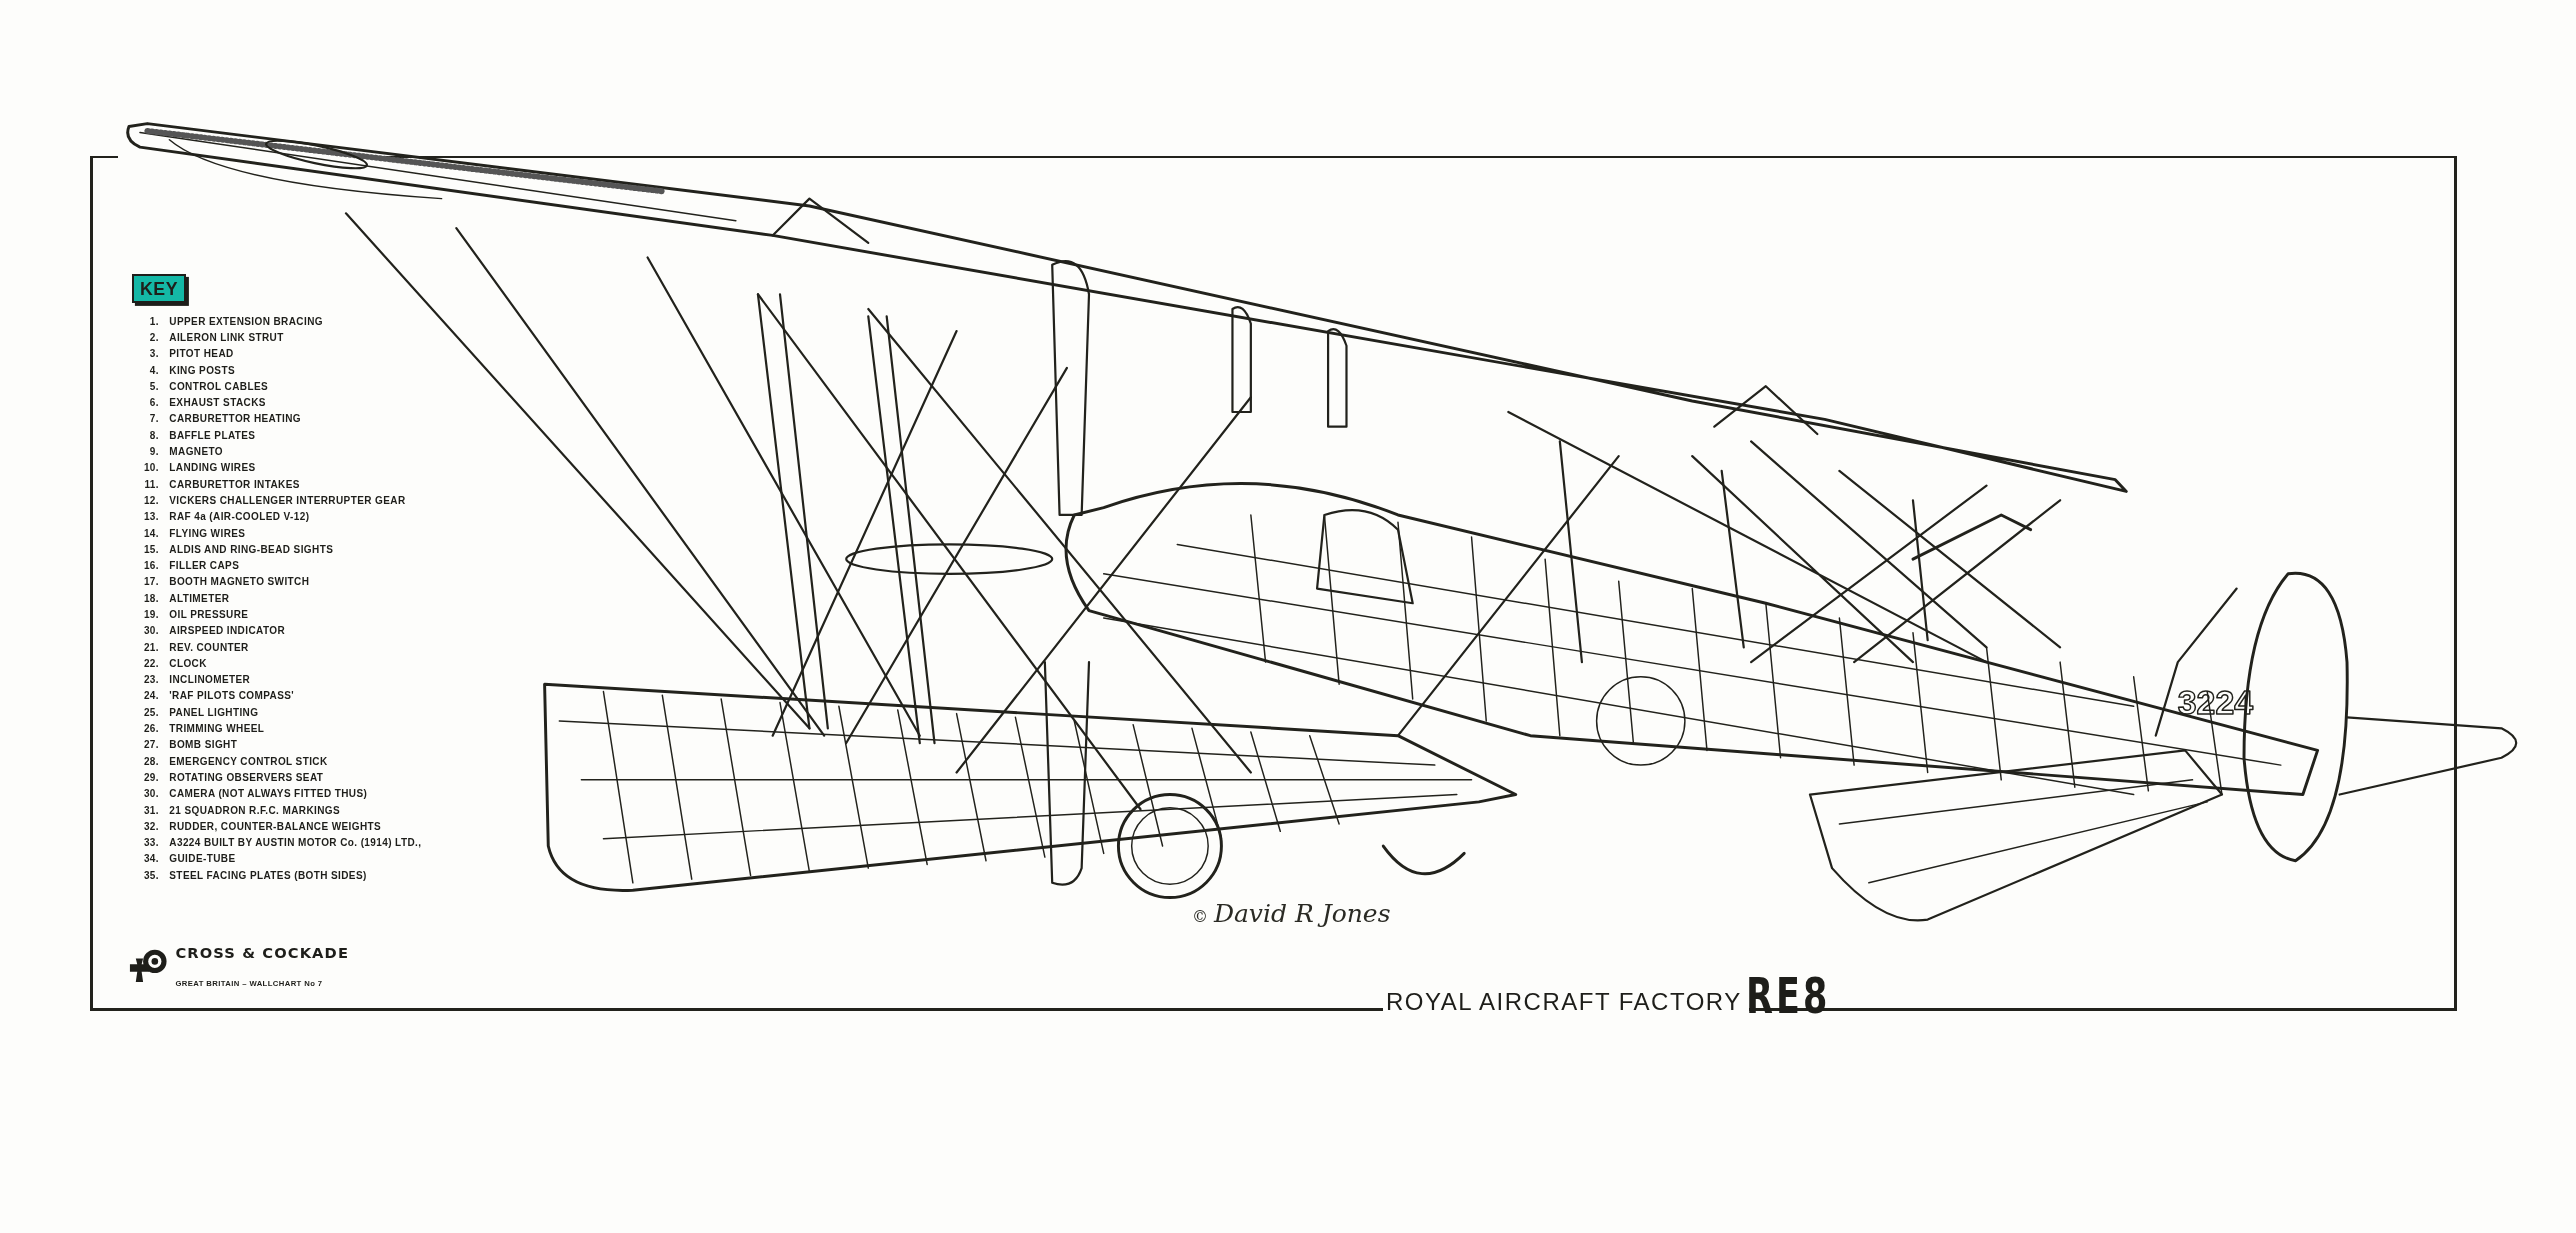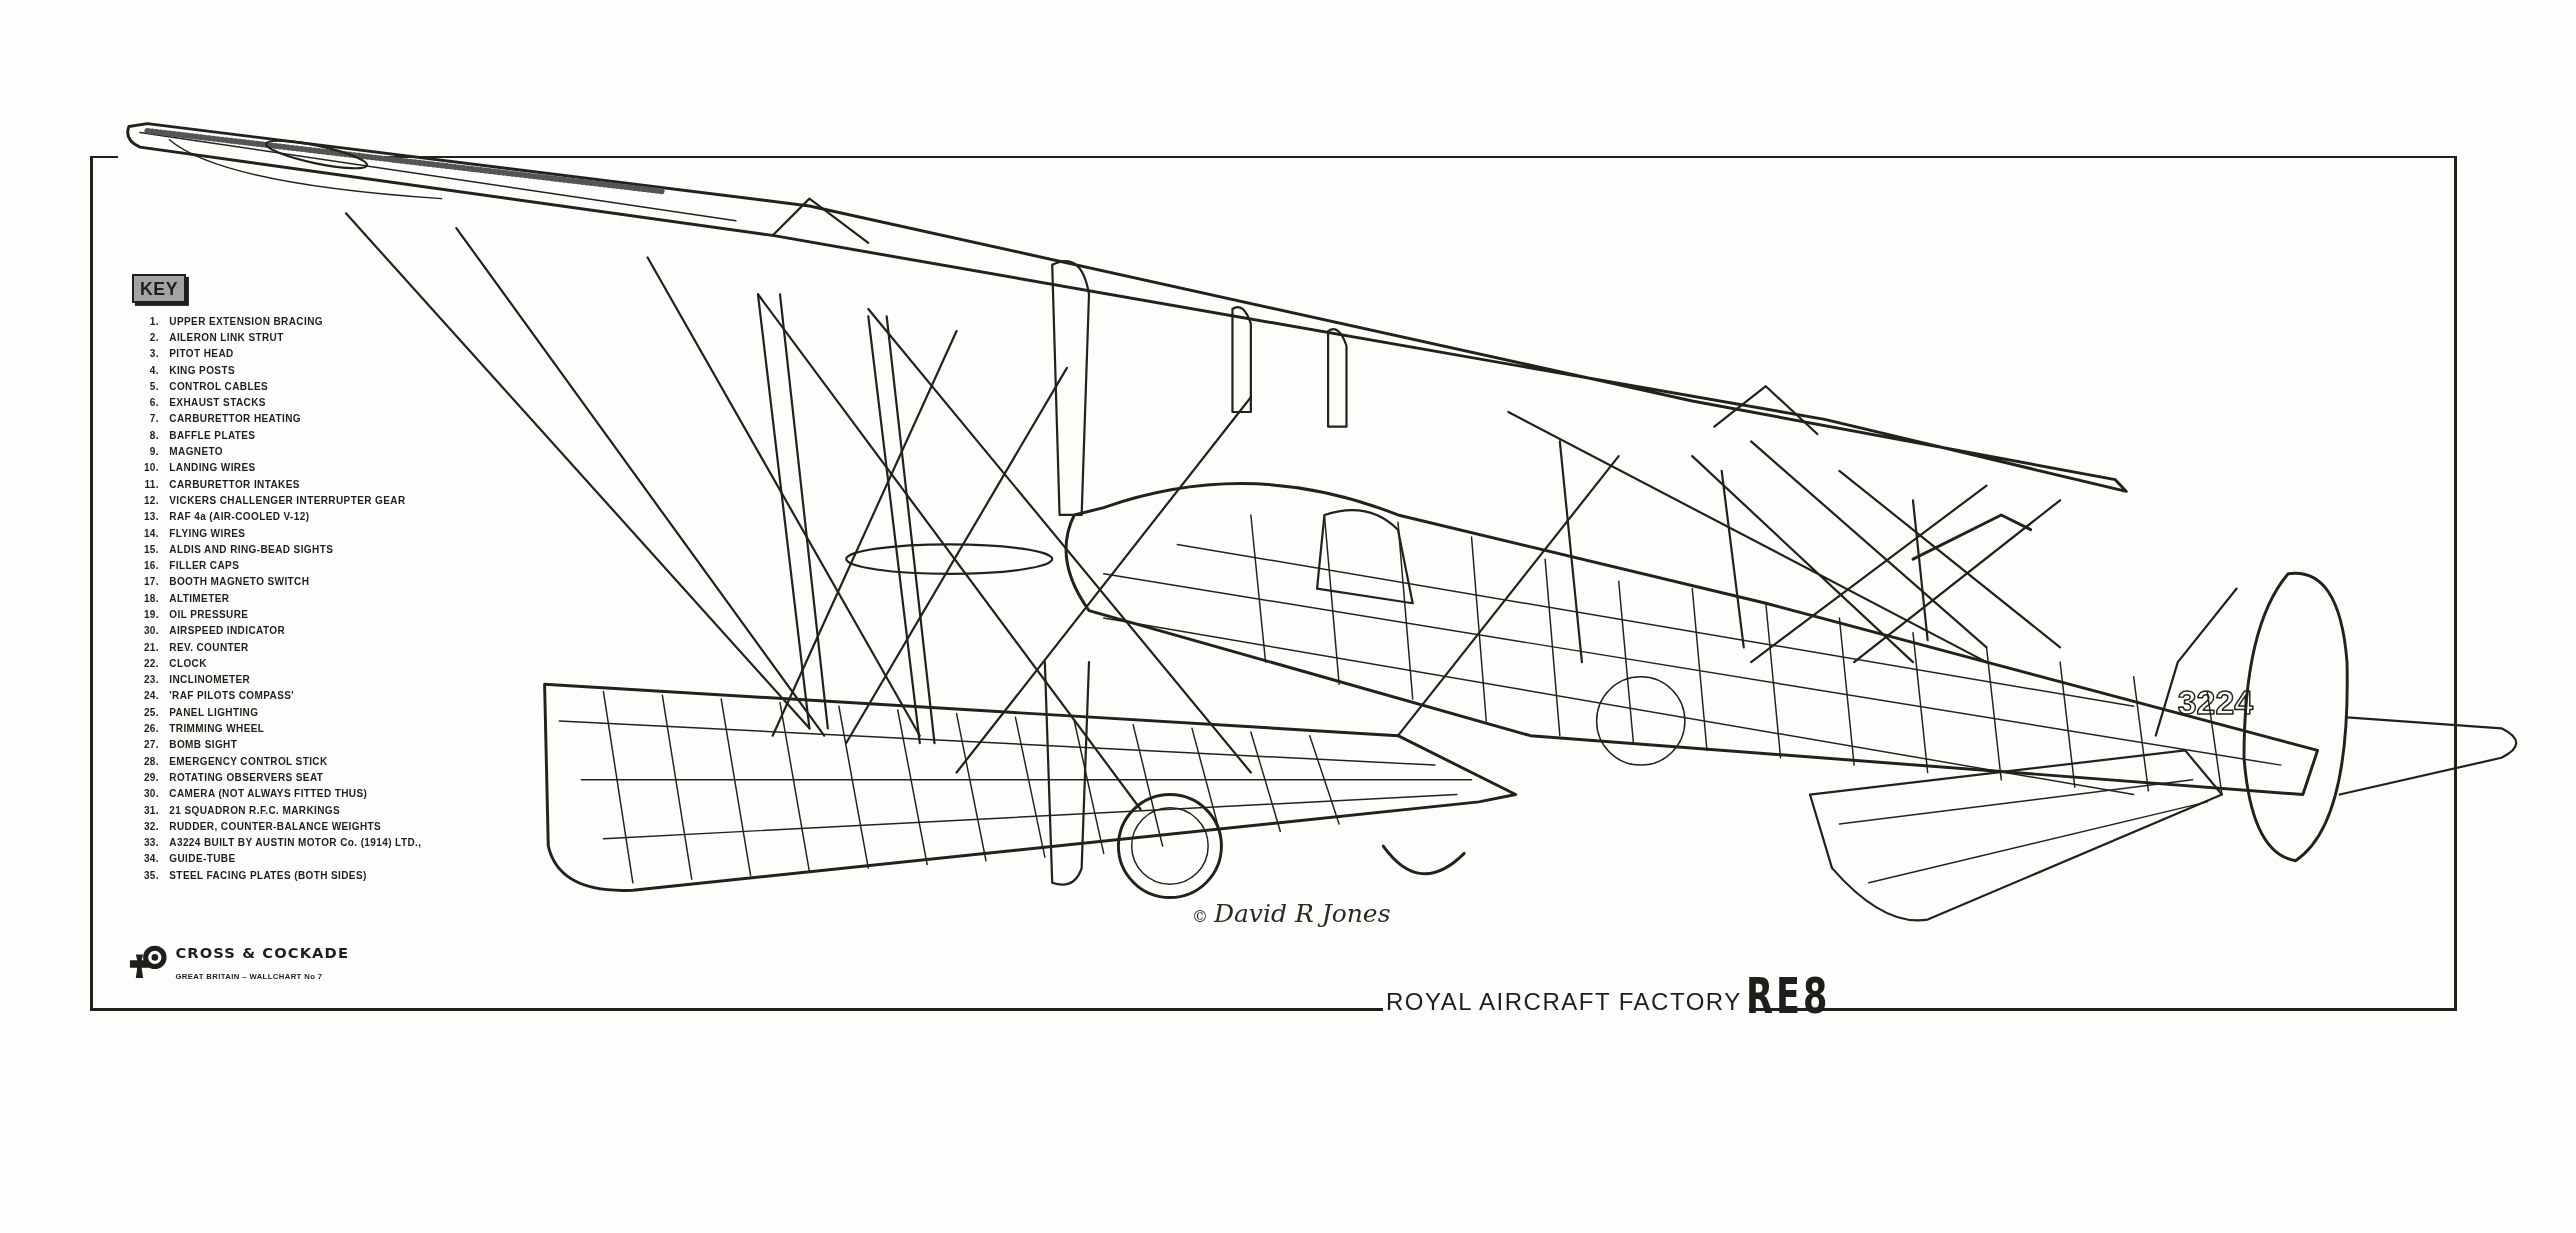--- a/index.html
+++ b/index.html
@@ -1,27 +1,27 @@
 <!DOCTYPE html>
 <html style="font-size:11.8px"><head>
 <meta charset="utf-8">
 <style>
   html, body { margin:0; padding:0; background:#fdfdfb; }
   body { width:2576px; height:1233px; position:relative; overflow:hidden; font-family:"Liberation Sans", sans-serif; color:#1e1e1a; }
   .frame { position:absolute; left:90px; top:156px; width:2367px; height:855px; border:3.7px solid #22221c; border-top-width:2.9px; box-sizing:border-box; }
   .frame-gap-top { position:absolute; left:118px; top:151px; width:243px; height:10.3px; background:#fdfdfb; }
   .frame-gap-bottom { position:absolute; left:1383px; top:1005px; width:366px; height:10.3px; background:#fdfdfb; }
-  .key-badge { position:absolute; left:132px; top:274px; padding:2.9px 5.9px 1.5px 5.9px; border:2.2px solid #1e1e1a; box-shadow:2.9px 2.9px 0 #1e1e1a; font-size:17.7px; font-weight:bold; background:#a3a3a3; letter-spacing:0.7px; }
+  .key-badge { position:absolute; left:132px; top:274px; padding:2.9px 5.9px 1.5px 5.9px; border:2.2px solid #1e1e1a; box-shadow:2.9px 2.9px 0 #1e1e1a; font-size:17.7px; font-weight:bold; background:#14b8a6; letter-spacing:0.7px; }
   .key-list { position:absolute; left:127px; top:313px; margin:0; padding:0; list-style:none; }
   .key-list li { height:16.3px; font-size:10px; font-weight:bold; letter-spacing:0.4px; display:flex; align-items:center; white-space:nowrap; }
   .key-list .num { width:32px; text-align:right; padding-right:10.3px; }
   .logo { position:absolute; left:127px; top:944px; display:flex; align-items:center; }
   .logo-mark { width:41px; height:37px; position:relative; margin-right:7.4px; }
   .brand-name { font-size:14.7px; font-weight:700; letter-spacing:1.1px; font-family:"DejaVu Sans", sans-serif; }
-  .brand-sub { font-size:7.7px; font-weight:bold; letter-spacing:0.4px; margin-top:11px; }
+  .brand-sub { font-size:7.7px; font-weight:bold; letter-spacing:0.4px; margin-top:18px; }
   .title { position:absolute; left:1386px; top:973px; display:flex; align-items:flex-end; }
   .title-sub { font-size:24px; letter-spacing:1.5px; margin-right:4px; margin-bottom:2.9px; }
   .title-main { font-family:"DejaVu Sans", sans-serif; font-weight:bold; font-size:50px; line-height:46px; letter-spacing:4.4px; transform:scaleX(0.7); transform-origin:left bottom; }
   .drawing { position:absolute; left:0; top:0; width:2576px; height:1233px; }
   .signature { position:absolute; left:1192px; top:899px; font-family:"DejaVu Serif", serif; font-style:italic; font-size:25px; color:#2a2a24;text-align:right; }
   .sig-copy { font-size:16px; font-style:normal; margin-right:5.9px; }
 </style>
 </head>
 <body>
 

